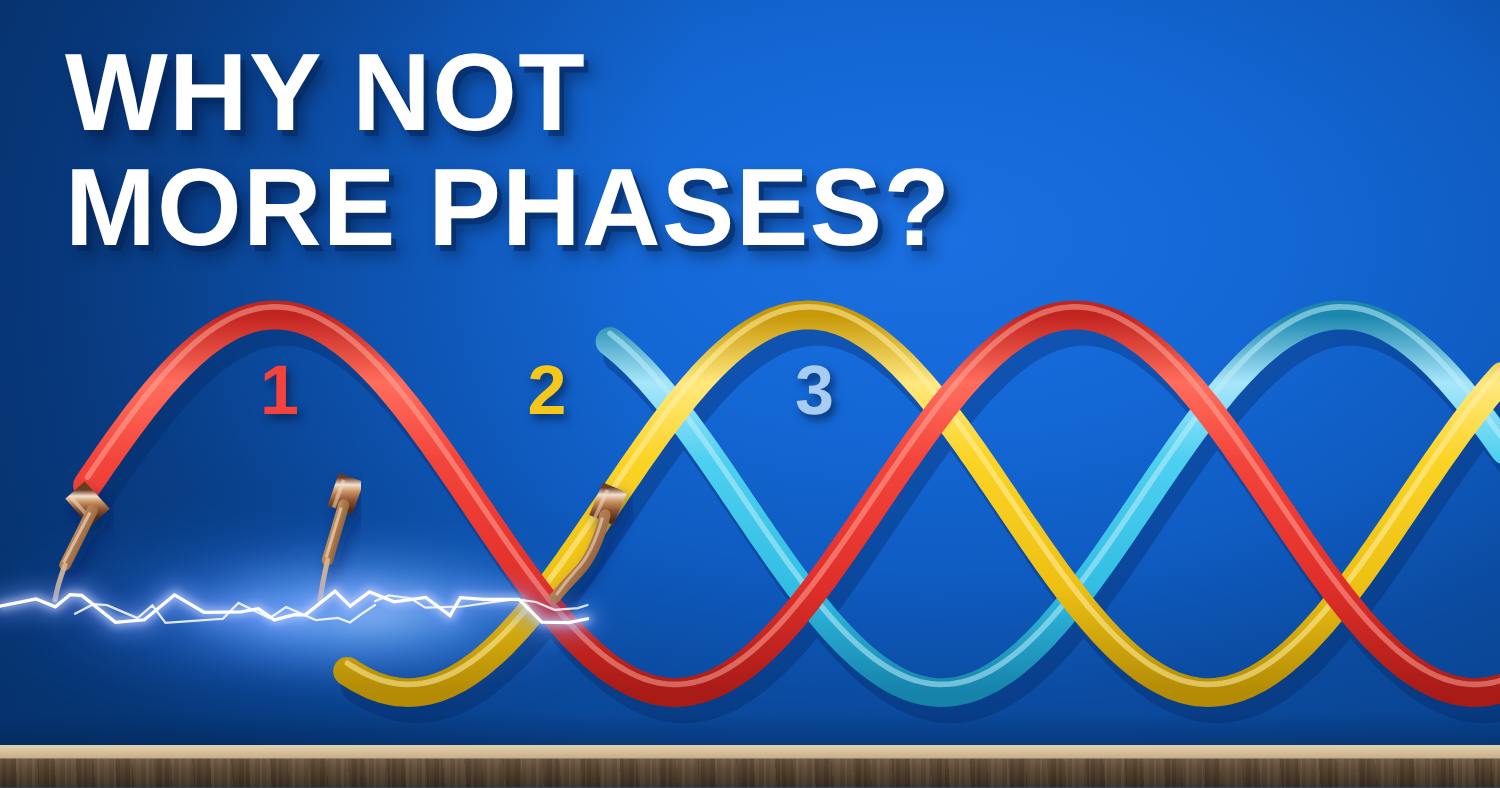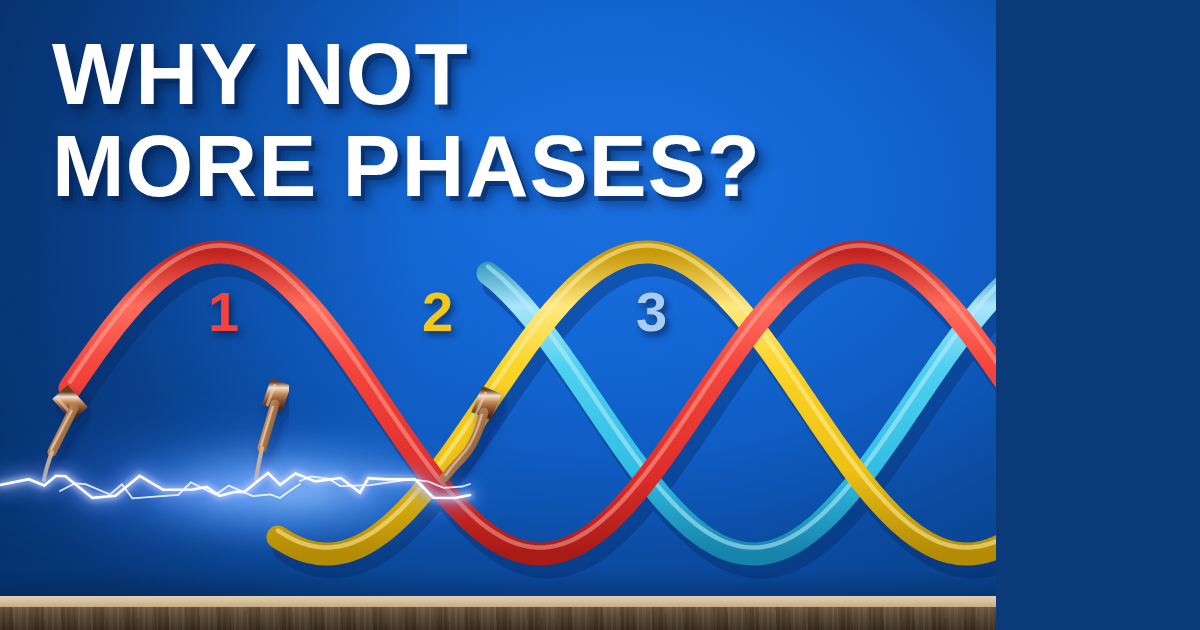--- a/index.html
+++ b/index.html
@@ -1,19 +1,19 @@
 <!DOCTYPE html>
 <html><head>
 <meta charset="utf-8">
 <style>
   html,body{margin:0;padding:0;background:#0a3a78;}
   *{box-sizing:border-box;}
   #stage{
     position:relative;
-    width:996px;height:630px;
+    width:1200px;height:630px;
     overflow:hidden;
     font-family:"Liberation Sans","DejaVu Sans",sans-serif;
   }
   
   .bg-base{
     position:absolute;inset:0;
     background:#0f59c0;
   }
   .bg-glow{
     position:absolute;inset:0;

